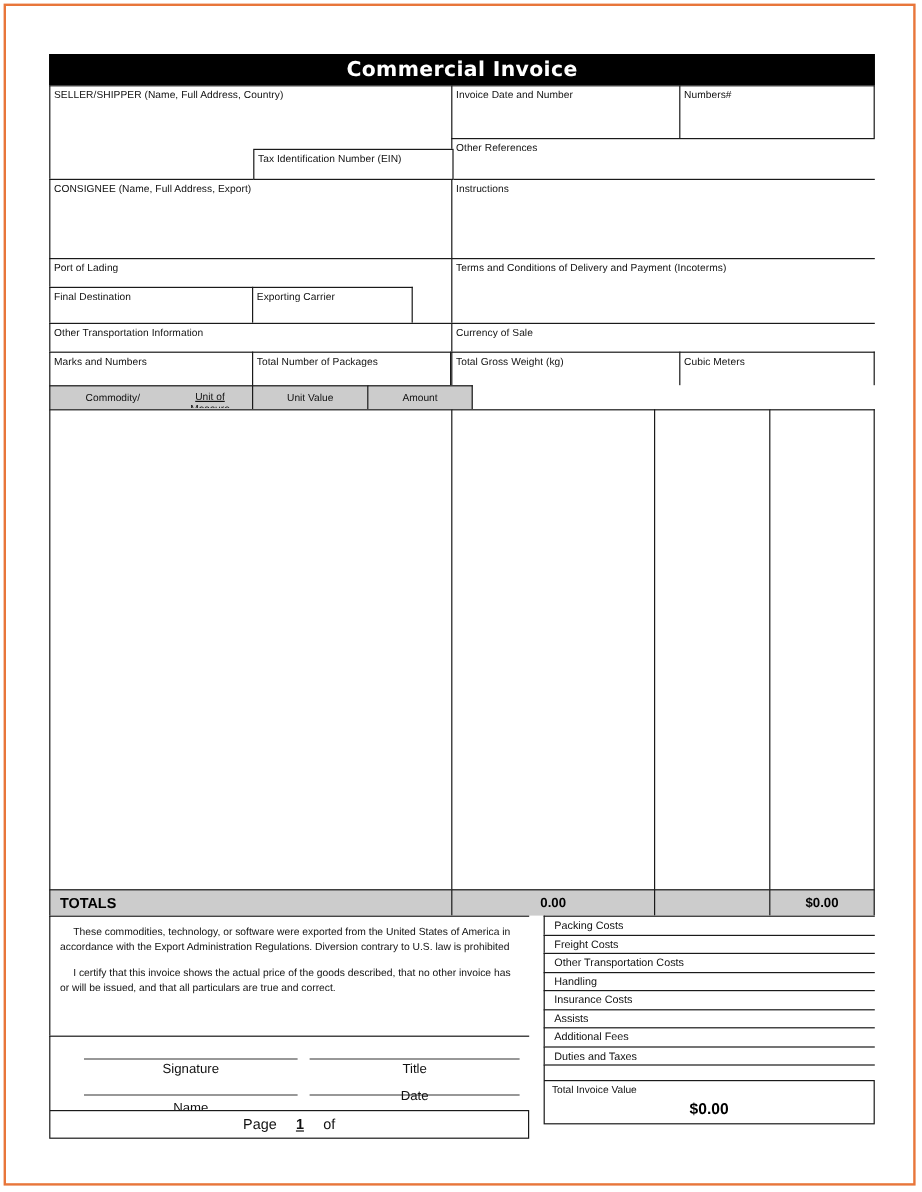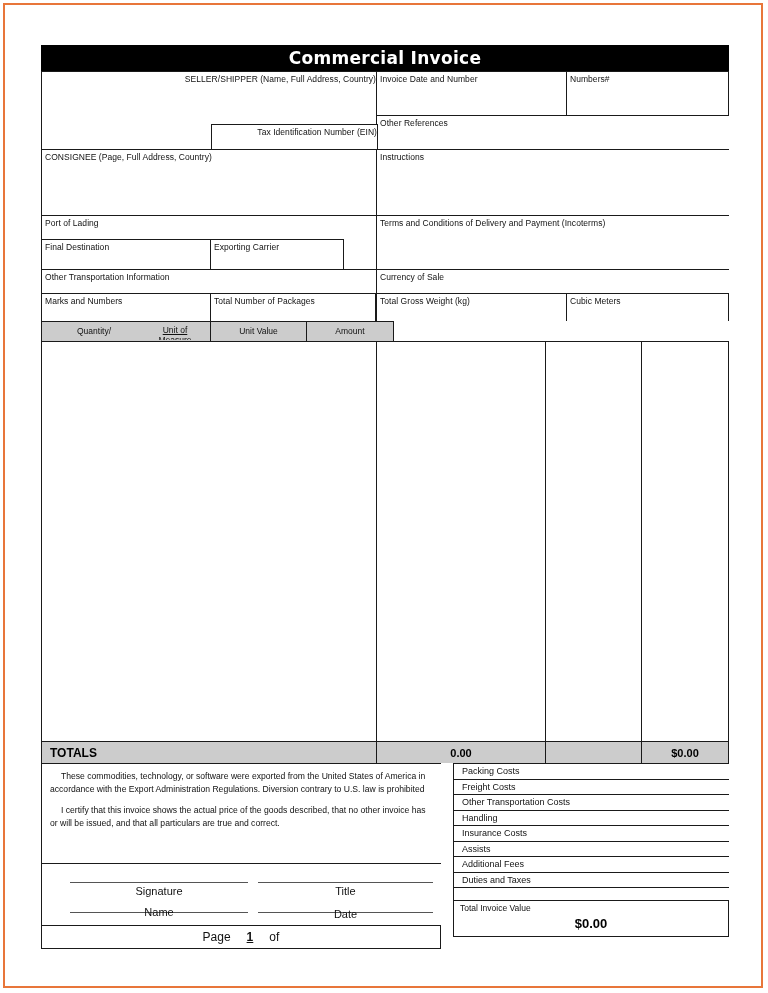--- a/index.html
+++ b/index.html
@@ -69,21 +69,21 @@
     font-size: 17px;
     font-weight: bold;
     letter-spacing: 0.3px;
     font-family: "DejaVu Sans", sans-serif;
   }
 
   
   .col-left  { width: 335px; }
   .col-right { width: 353px; }
 
-  .seller-box { height: 78px; text-align: right; }
+  .seller-box { height: 78px; }
   .taxid-box {
     position: absolute;
     left: 169px;
     top: 52px;
     width: 167px;
     height: 26px;
     border: 1.5px solid #1a1a1a;
     box-sizing: border-box;
     background: #ffffff;
     z-index: 3;
@@ -243,21 +243,21 @@
       <div class="col-left">
 
         <div class="cell seller-box">
           <div class="lbl">SELLER/SHIPPER  (Name, Full Address, Country)</div>
           <div class="taxid-box">
             <div class="lbl">Tax Identification Number (EIN)</div>
           </div>
         </div>
 
         <div class="cell consignee-box">
-          <div class="lbl">CONSIGNEE  (Page, Full Address, Country)</div>
+          <div class="lbl">CONSIGNEE  (Name, Full Address, Export)</div>
         </div>
 
         <div class="cell portlading-box">
           <div class="lbl">Port of Lading</div>
         </div>
 
         <div class="row">
           <div class="cell finaldest-box" style="width:169px">
             <div class="lbl">Final Destination</div>
           </div>
@@ -316,21 +316,21 @@
             <div class="lbl">Cubic Meters</div>
           </div>
         </div>
 
       </div>
     </div>
 
     <div class="row tbl-head">
       <div class="cell" style="width:169px">
         <div class="qty-head">
-          <div class="q1">Quantity/</div>
+          <div class="q1">Commodity/</div>
           <div class="q2">Unit of Measure</div>
         </div>
       </div>
       <div class="cell" style="width:96px">
         <div class="hcenter">Unit Value</div>
       </div>
       <div class="cell" style="width:88px">
         <div class="hcenter">Amount</div>
       </div>
     </div>
@@ -367,21 +367,21 @@
         </div>
 
         <div class="cell sig-box">
           <div class="sig-line" style="left:28px;  top:18px; width:178px;"></div>
           <div class="sig-cap" style="left:28px;  top:21px; width:178px;">Signature</div>
 
           <div class="sig-line" style="left:216px; top:18px; width:175px;"></div>
           <div class="sig-cap" style="left:216px; top:21px; width:175px;">Title</div>
 
           <div class="sig-line" style="left:28px;  top:48px; width:178px;"></div>
-          <div class="sig-cap" style="left:28px;  top:42px; width:178px;">Name</div>
+          <div class="sig-cap" style="left:28px;  top:54px; width:178px;">Name</div>
 
           <div class="sig-line" style="left:216px; top:48px; width:175px;"></div>
           <div class="sig-cap" style="left:216px; top:44px; width:175px;">Date</div>
         </div>
 
         <div class="cell page-box bottom-close">
           <span>Page</span>
           <span class="pnum">1</span>
           <span>of</span>
         </div>

